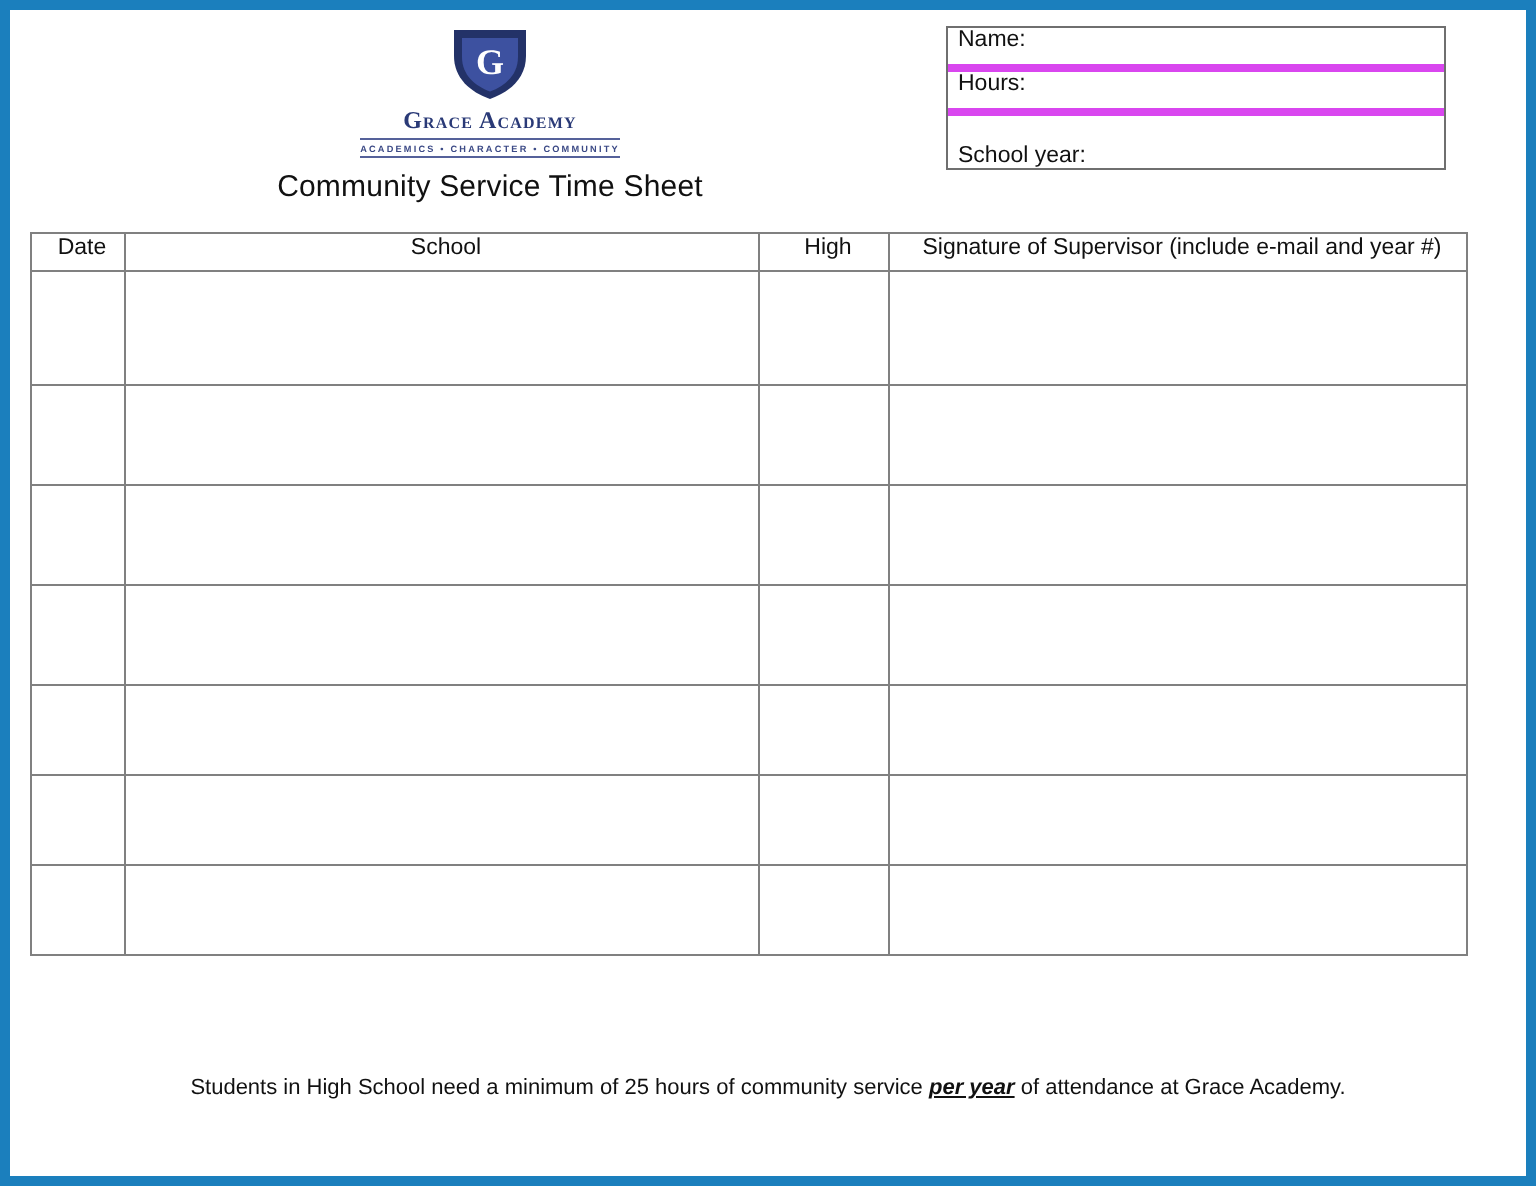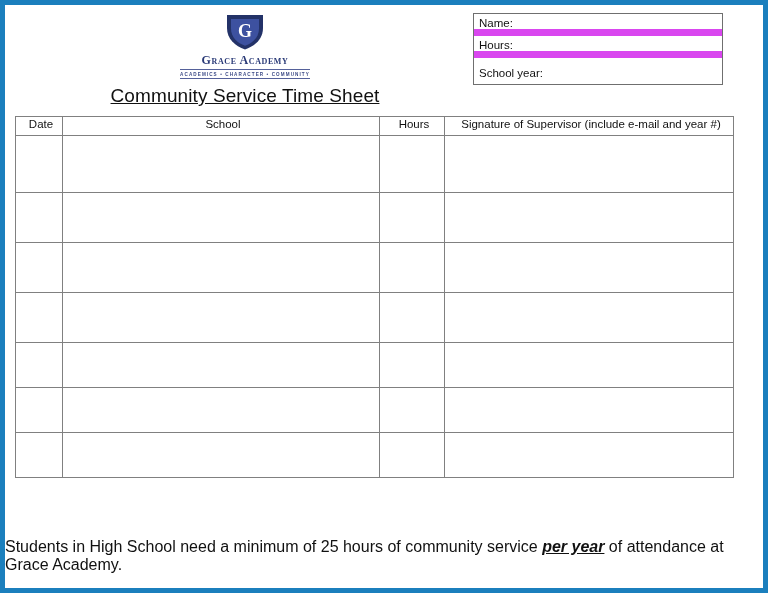--- a/index.html
+++ b/index.html
@@ -78,50 +78,49 @@
     white-space: nowrap;
   }
 
   
   .doc-title {
     position: absolute;
     left: 0;
     top: 80px;
     width: 480px;
     text-align: center;
-    font-size: 19px;
+    font-size: 15px;
     color: #111111;
     letter-spacing: 0.1px;
-    text-decoration: underline;
   }
 
   
   .info-box {
     position: absolute;
     right: 40px;
     top: 8px;
     width: 250px;
     border: 1px solid #6f6f6f;
     box-sizing: border-box;
     background: #ffffff;
   }
   .info-row {
     height: 22px;
     box-sizing: border-box;
-    border-bottom: 7px solid #d946ef;
+    border-bottom: 4px solid #d946ef;
     display: flex;
-    align-items: flex-end;
+    align-items: flex-start;
     padding-left: 5px;
     font-size: 11.5px;
     color: #111111;
   }
   .info-row:last-child {
     border-bottom: none;
     height: 26px;
-    align-items: center;
+    align-items: flex-end;
     padding-top: 4px;
   }
 
   
   .table-wrap {
     position: absolute;
     left: 10px;
     top: 111px;
     width: 718px;
   }
@@ -157,22 +156,22 @@
   .r-med   { height: 50px; }
   .r-short { height: 45px; }
   .r-total { height: 22px; }
 
   
   .footer-note {
     position: absolute;
     left: 0;
     right: 0;
     top: 533px;
-    text-align: left;
-    font-size: 16px;
+    text-align: center;
+    font-size: 11px;
     color: #111111;
   }
   .emph {
     font-weight: bold;
     font-style: italic;
     text-decoration: underline;
   }
 </style>
 </head>
 <body>
@@ -217,21 +216,21 @@
         <colgroup>
           <col class="c-date">
             <col class="c-serv">
             <col class="c-hours">
             <col class="c-sign">
         </colgroup>
         <thead>
           <tr>
             <th>Date</th>
             <th>School</th>
-            <th>Hours</th>
+            <th>High</th>
             <th>Signature of Supervisor (include e-mail and year #)</th>
           </tr>
         </thead>
         <tbody>
           <tr class="r-tall">
             <td class="cell"></td>
             <td class="cell"></td>
             <td class="cell"></td>
             <td class="cell"></td>
           </tr>

